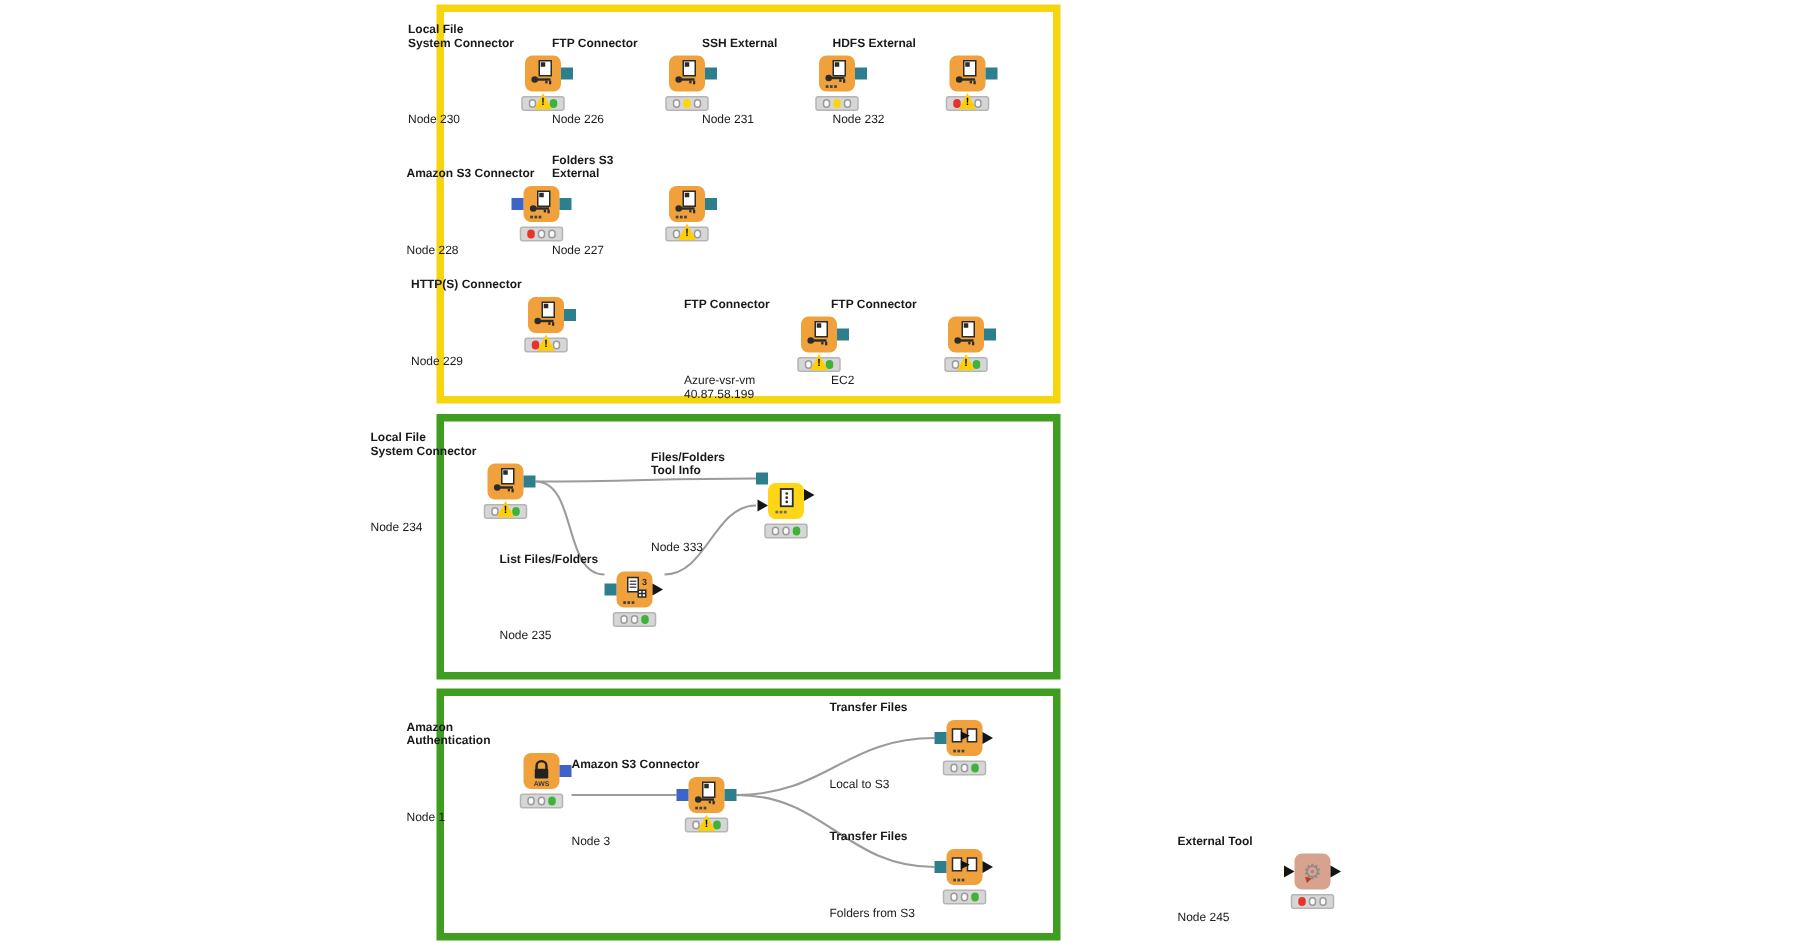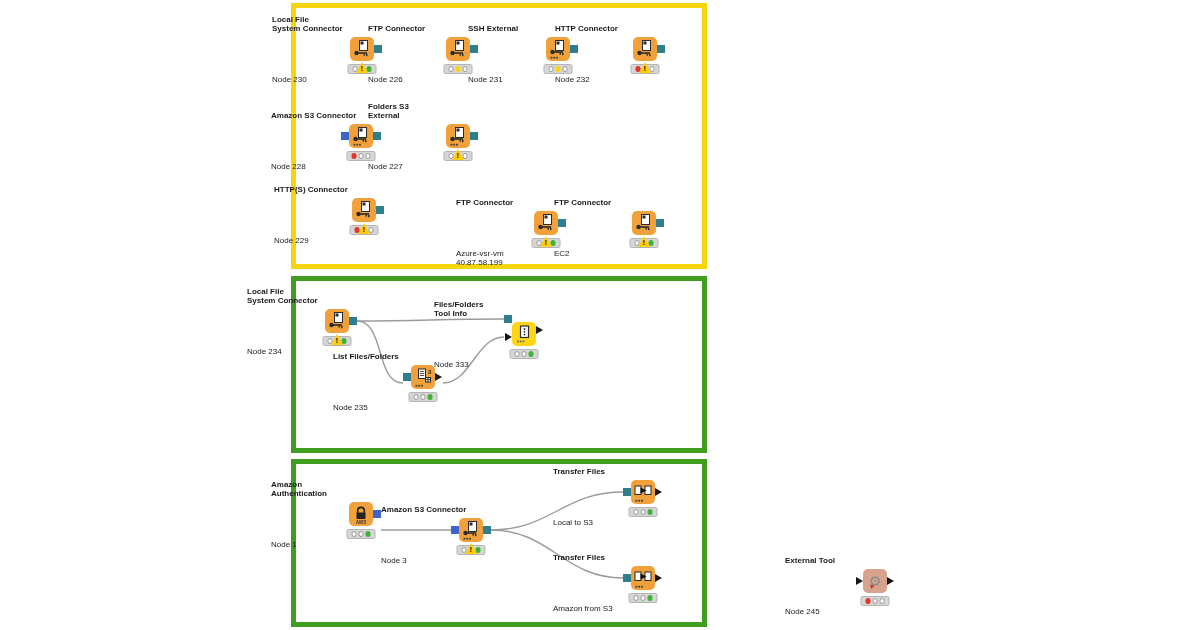--- a/index.html
+++ b/index.html
@@ -116,21 +116,21 @@
         <span class="light" style="background: rgb(255, 213, 10);"></span>
         <span class="light off"></span>
       </div>
     <div class="node-label">
         <div>Node 231</div>
       </div>
   <span class="port square" style="top: 8px; background: rgb(45, 127, 142); left: 72px;"></span>
     </div>
     <div class="node" style="left: 585px; top: 37px;">
     <div class="node-title">
-        <div>HTTP Connector</div>
+        <div>HDFS External</div>
       </div>
     <div class="node-icon" style="background: rgb(240, 161, 59);">
         <svg viewBox="0 0 24 24">
           <rect x="9.5" y="3.5" width="8" height="10" fill="#fff" stroke="#2b2b2b"></rect>
           <rect x="10.5" y="4.5" width="3" height="3" fill="#2b2b2b"></rect>
           <circle cx="6.5" cy="16" r="2.2" fill="#2b2b2b"></circle>
           <rect x="8" y="15.2" width="9" height="1.6" fill="#2b2b2b"></rect>
           <rect x="13.5" y="16.8" width="1.5" height="1.8" fill="#2b2b2b"></rect>
           <rect x="16" y="16.8" width="1.5" height="2.4" fill="#2b2b2b"></rect>
         </svg>
@@ -298,21 +298,21 @@
         <span class="light off"></span>
         <span class="light off"></span>
         <span class="light" style="background: rgb(62, 179, 55);"></span>
       </div>
     <div class="node-label">
         <div>Node 234</div>
       </div>
   <span class="port square" style="top: 8px; background: rgb(45, 127, 142); left: 72px;"></span>
       <div class="warn-triangle" style="background: rgb(255, 206, 10);">!</div>
     </div>
-    <div class="node" style="left: 363px; top: 365px;">
+    <div class="node" style="left: 363px; top: 381px;">
     <div class="node-title">
         <div>List Files/Folders</div>
       </div>
     <div class="node-icon" style="background: rgb(240, 161, 59);">
         <svg viewBox="0 0 24 24">
           <rect x="7.5" y="4" width="7" height="9.5" fill="#fff" stroke="#2b2b2b"></rect>
           <rect x="8.8" y="6" width="4.4" height="1" fill="#555"></rect>
           <rect x="8.8" y="8" width="4.4" height="1" fill="#555"></rect>
           <rect x="8.8" y="10" width="4.4" height="1" fill="#555"></rect>
           <text x="17" y="9" font-size="6" font-weight="bold" fill="#2b2b2b" font-family="sans-serif">3</text>
@@ -452,21 +452,21 @@
           <rect x="7.3" y="19.8" width="1.8" height="1.8" fill="#40403e"></rect>
           <rect x="10.1" y="19.8" width="1.8" height="1.8" fill="#40403e"></rect>
         </svg>
       </div>
     <div class="node-status">
         <span class="light off"></span>
         <span class="light off"></span>
         <span class="light" style="background: rgb(62, 179, 55);"></span>
       </div>
     <div class="node-label">
-        <div>Amazon from S3</div>
+        <div>Folders from S3</div>
       </div>
   <span class="port square" style="top: 8px; background: rgb(45, 127, 142); left: 40px;"></span>
       <span class="port tri" style="top: 8px; left: 72px;"></span>
     </div>
     <div class="node" style="left: 815px; top: 569px;">
     <div class="node-title">
         <div>External Tool</div>
       </div>
     <div class="node-icon" style="background: rgb(215, 162, 142);">
         <svg viewBox="0 0 24 24">

